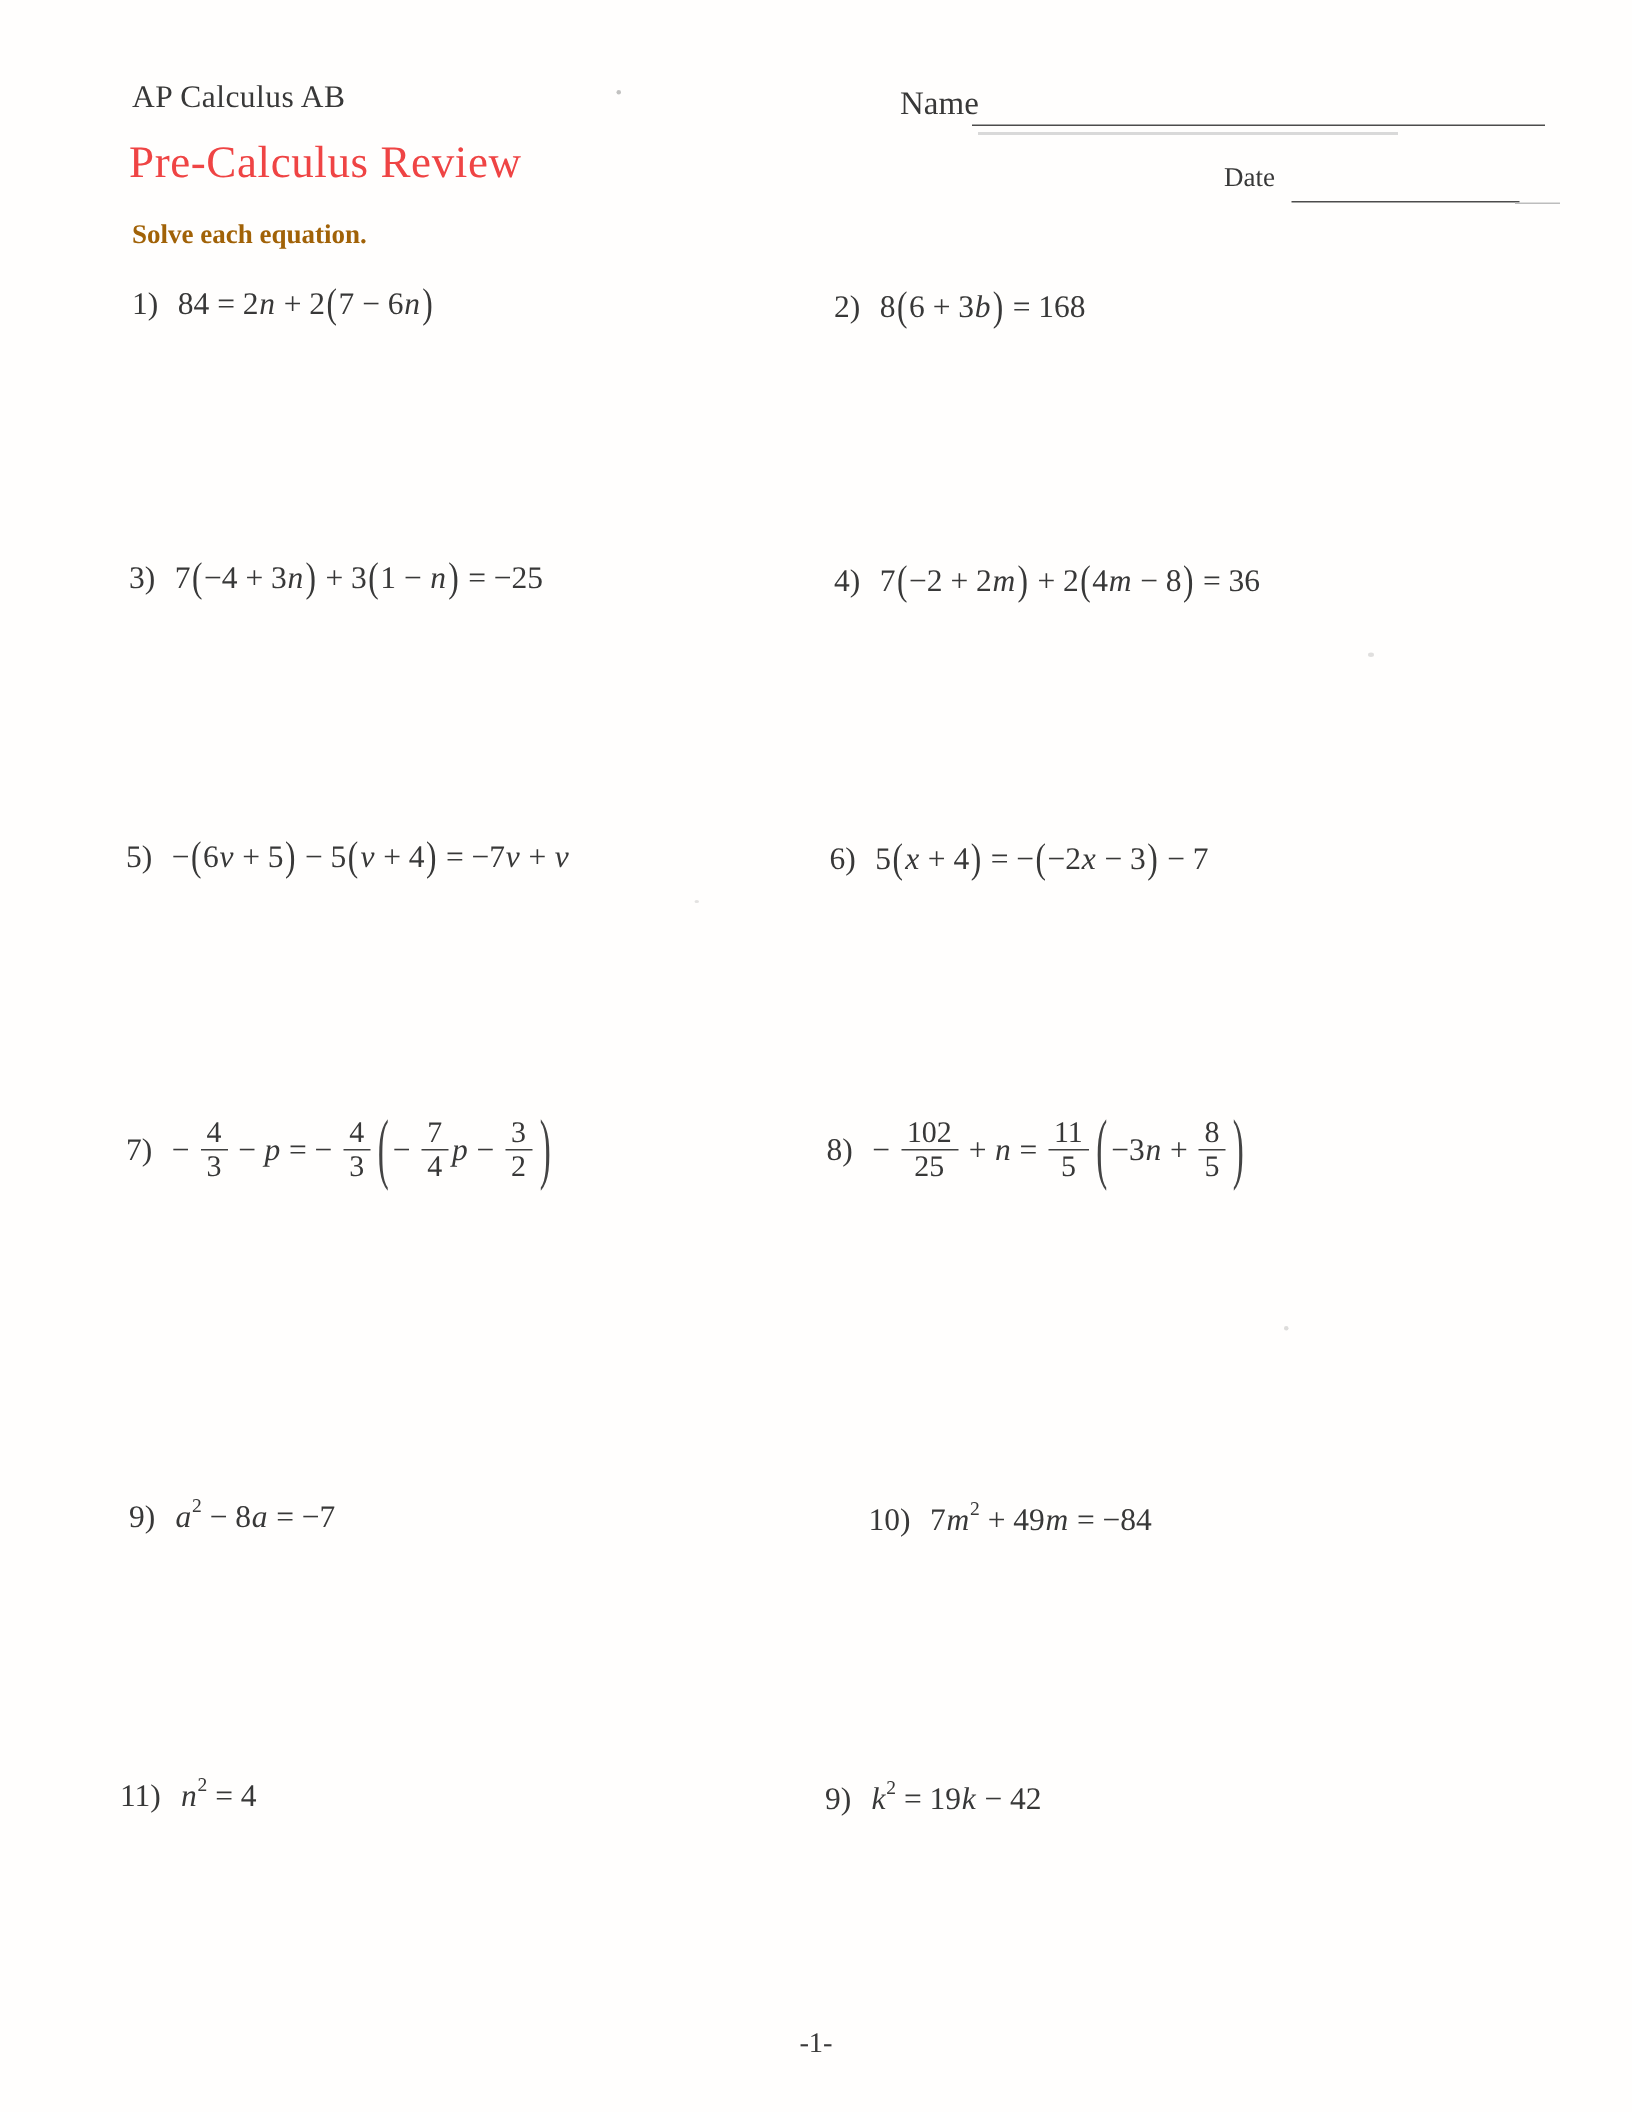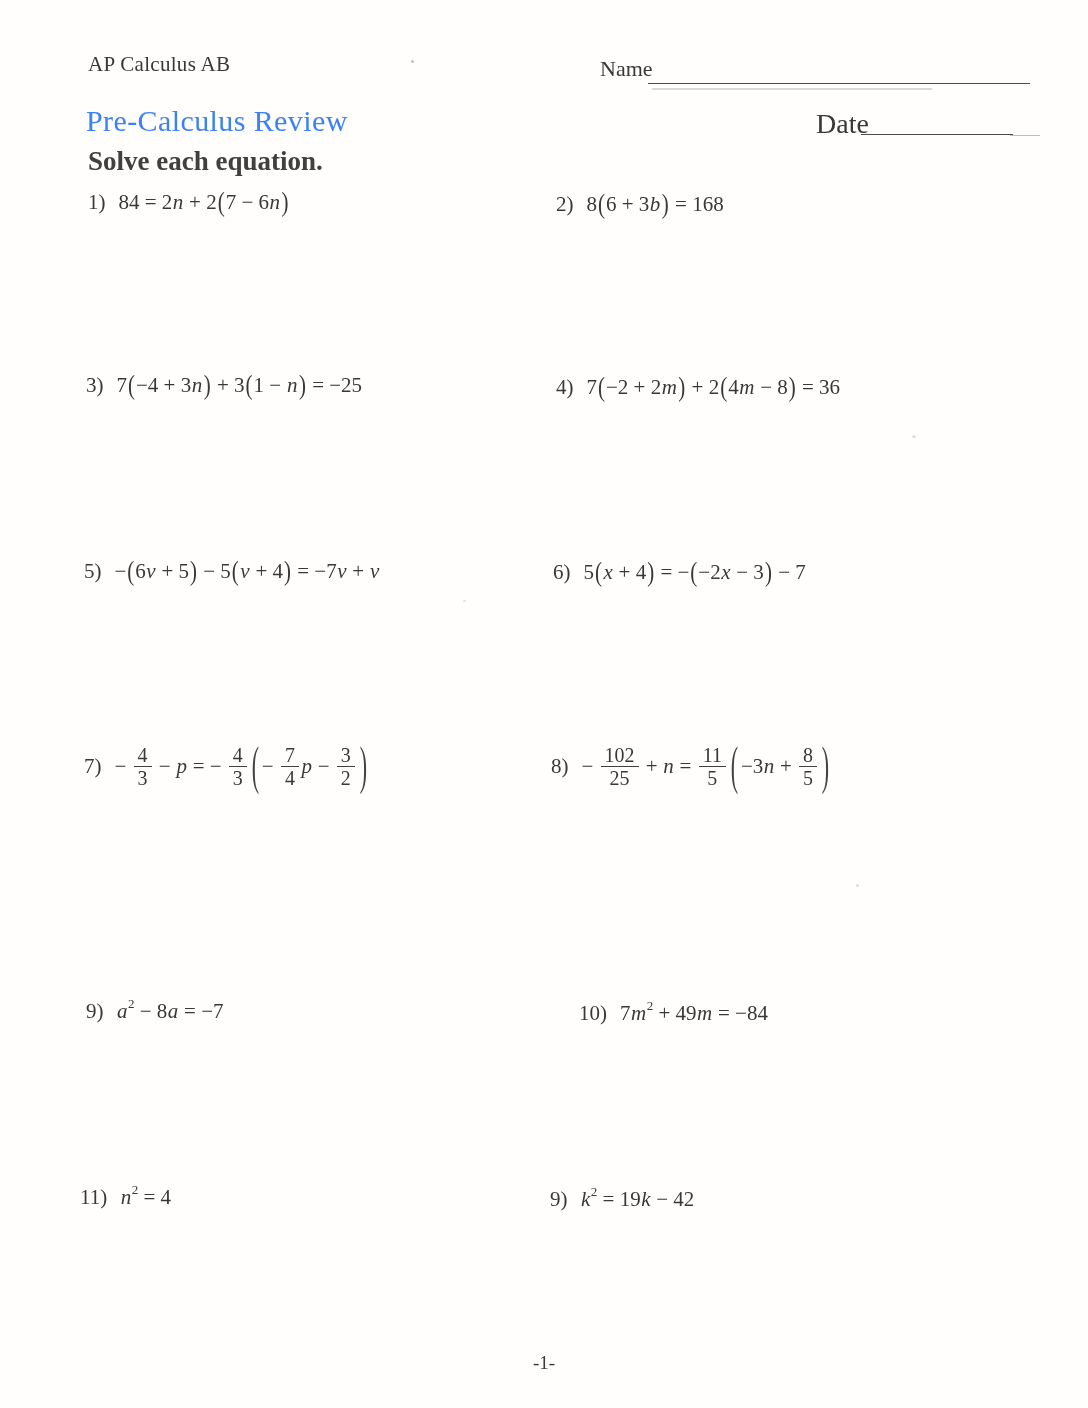--- a/index.html
+++ b/index.html
@@ -5,28 +5,28 @@
   html,body{margin:0;padding:0;background:#ffffff;}
   .page{
     position:relative;
     width:1088px;height:1408px;
     background:#fffefd;
     font-family:"Liberation Serif","DejaVu Serif",serif;
     color:#383838;
     overflow:hidden;
   }
   .course{position:absolute;left:88px;top:52px;font-size:21px;letter-spacing:.3px;}
-  .title{position:absolute;left:86px;top:104px;font-size:30px;letter-spacing:.4px;color:#3b82f6;}
+  .title{position:absolute;left:86px;top:92px;font-size:30px;letter-spacing:.4px;color:#ef4444;}
   .name-label{position:absolute;left:600px;top:56px;font-size:22px;}
   .name-line{position:absolute;left:648px;top:83px;width:382px;border-top:1.6px solid #4c4c4c;}
   .name-line-ghost{position:absolute;left:652px;top:88px;width:280px;border-top:2px solid #cfcfcf;opacity:.8;}
-  .date-label{position:absolute;left:816px;top:108px;font-size:28px;text-align:center;}
+  .date-label{position:absolute;left:816px;top:108px;font-size:18px;text-align:center;}
   .date-line{position:absolute;left:861px;top:134px;width:152px;border-top:1.6px solid #4c4c4c;}
   .date-line-ghost{position:absolute;left:1010px;top:135px;width:30px;border-top:1.6px solid #bdbdbd;}
-  .sec{position:absolute;font-size:27px;font-weight:bold;color:#404040;}
+  .sec{position:absolute;font-size:18px;font-weight:bold;color:#a16207;}
   .sec1{left:88px;top:146px;}
   .sec2{left:88px;top:954px;}
   .prob{position:absolute;display:flex;align-items:center;gap:13px;font-size:21px;white-space:pre;}
   .pnum{flex:0 0 auto;}
   .eq{display:inline-flex;align-items:center;}
   .eq span{white-space:pre;}
   .mtext{display:inline-block;}
   .mvar{display:inline-block;font-style:italic;padding:0 .5px;}
   .msup{display:inline-block;font-size:.62em;transform:translateY(-.62em);}
   .mparen{display:inline-block;transform:scaleY(1.32);transform-origin:center;margin:0 1px;}

